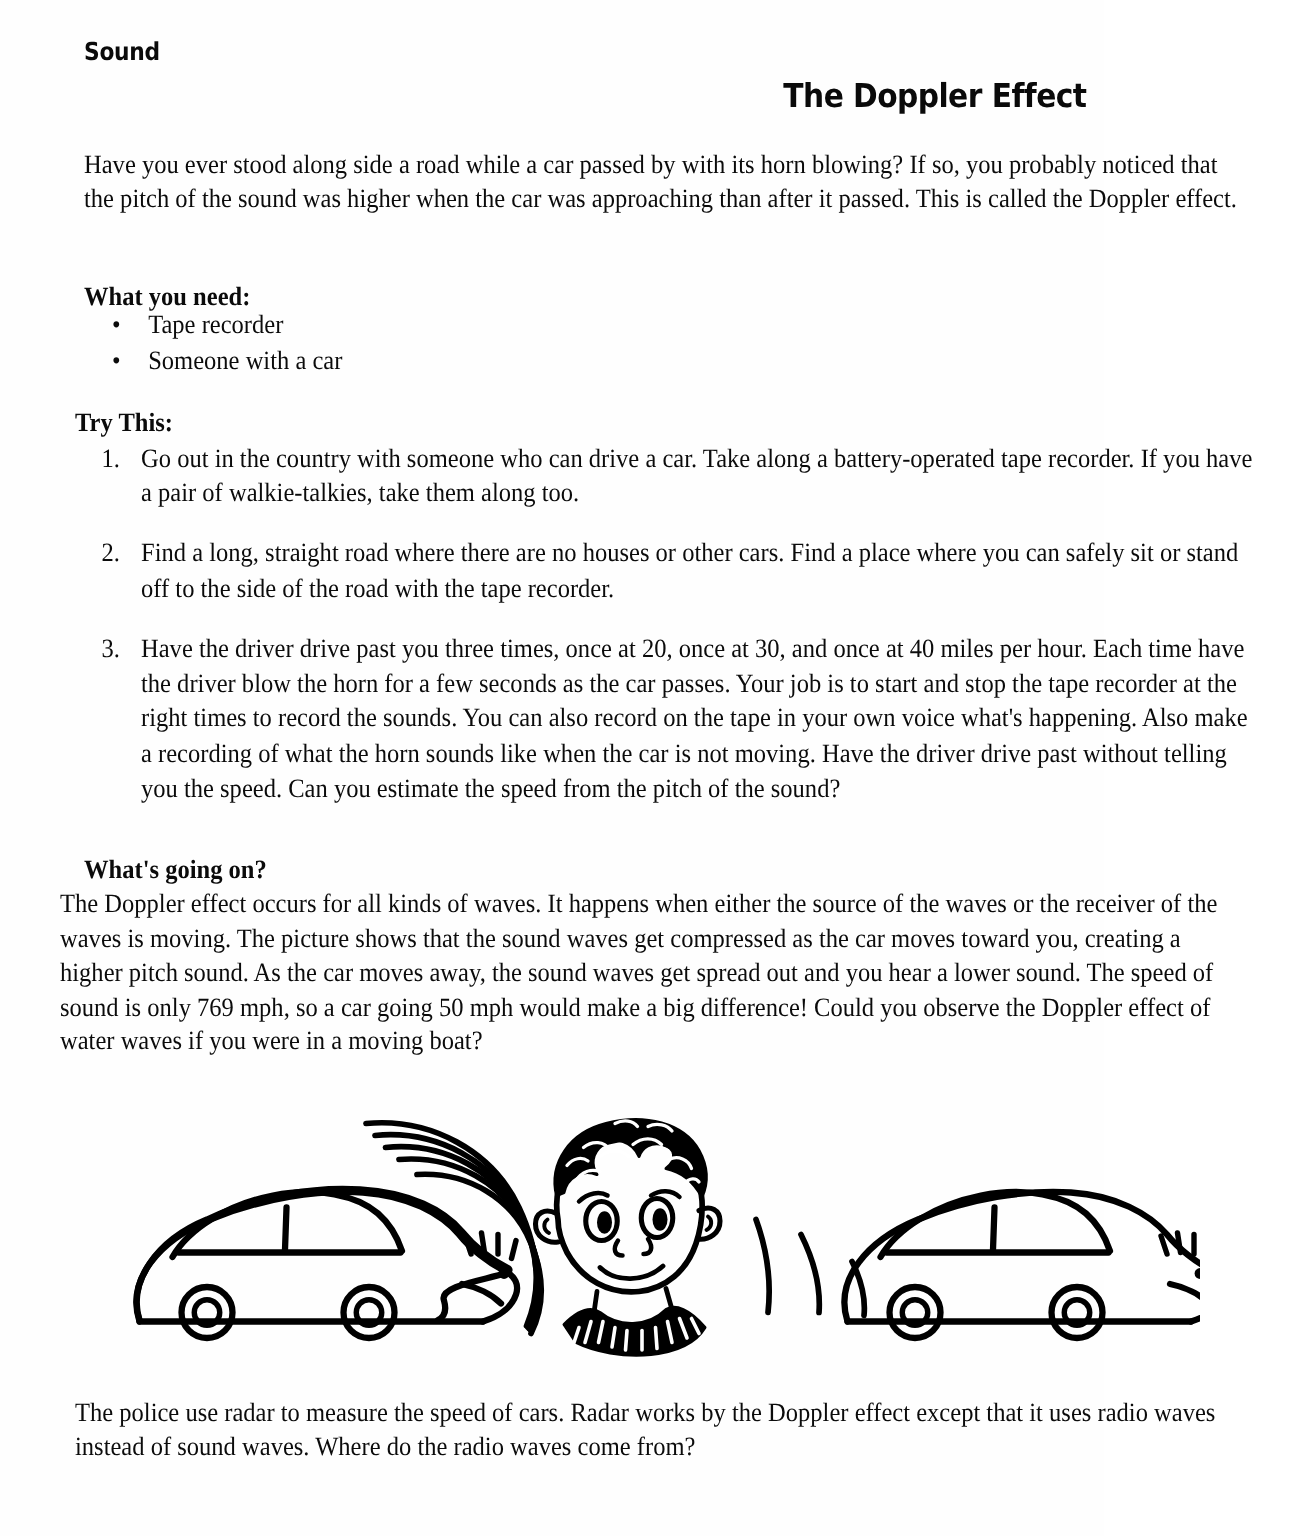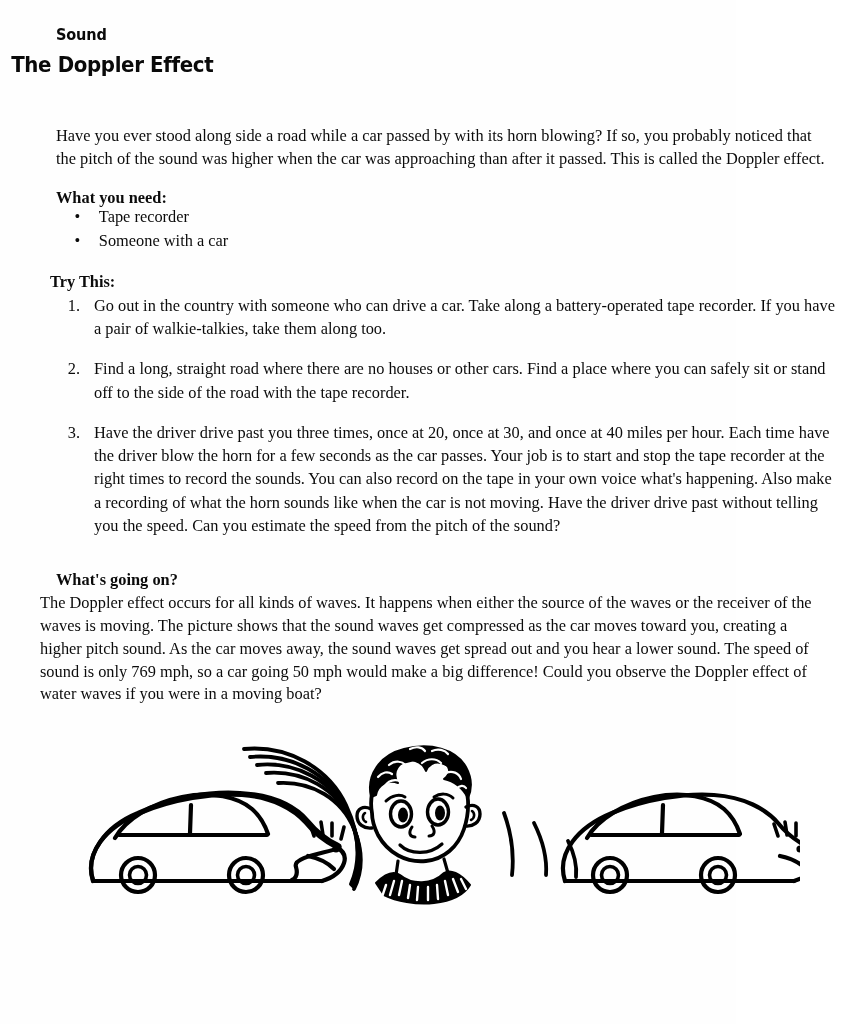--- a/index.html
+++ b/index.html
@@ -34,21 +34,21 @@
     letter-spacing: -0.2px;
     transform: scaleX(0.88);
     transform-origin: left center;
     color: #0a0a0a;
   }
   .title {
     position: absolute;
     left: 0;
     right: 0;
     top: 52px;
-    text-align: left;
+    text-align: right;
     font-family: "DejaVu Sans", "Liberation Sans", sans-serif;
     font-weight: 700;
     font-size: 22px;
     letter-spacing: -0.4px;
     color: #0a0a0a;
   }
   .title span {
     display: inline-block;
     transform: scaleX(0.9);
   }
@@ -71,21 +71,21 @@
   .sec-head {
     font-size: 17.6px;
     font-weight: 700;
     line-height: 1.3;
     transform: scaleX(0.93);
     transform-origin: left top;
     display: block;
     width: 107.5%;
   }
 
-  .intro { top: 98px; margin-top: 26px; }
+  .intro { top: 98px; }
   .need-head { position: absolute; left: 56px; top: 186px; }
   .bullets {
     position: absolute;
     left: 56px;
     top: 205px;
     width: 400px;
     margin: 0;
     padding: 0;
     list-style: none;
   }
@@ -332,14 +332,17 @@
           <path d="M718 101 L714 89"></path>
           <path d="M727 100 L725 87"></path>
           <path d="M736 101 L736 88"></path>
           <path d="M745 104 L748 92"></path>
         </g>
 
       </g>
     </svg>
   </div>
 
+  <div class="body-col closing">
+    <p class="para">The police use radar to measure the speed of cars. Radar works by the Doppler effect except that it uses radio waves instead of sound waves. Where do the radio waves come from?</p>
+  </div>
 
 </div>
 
 </body></html>

